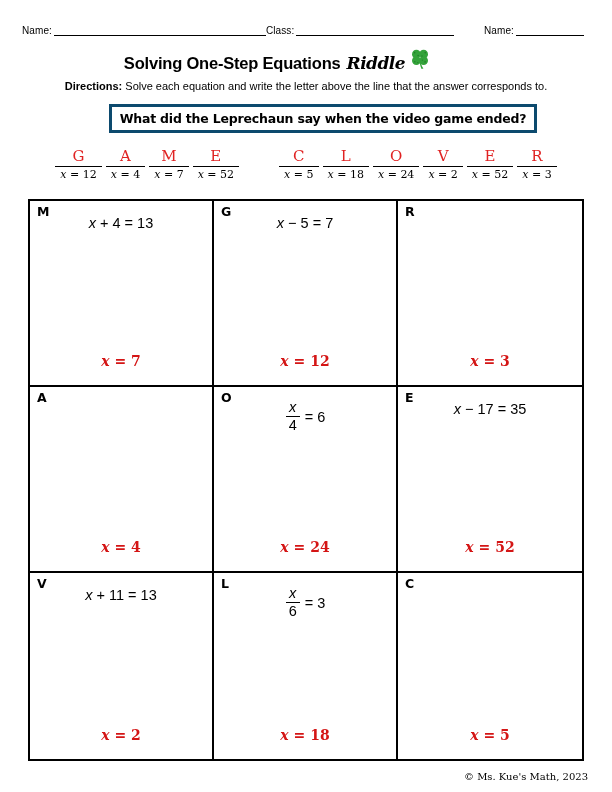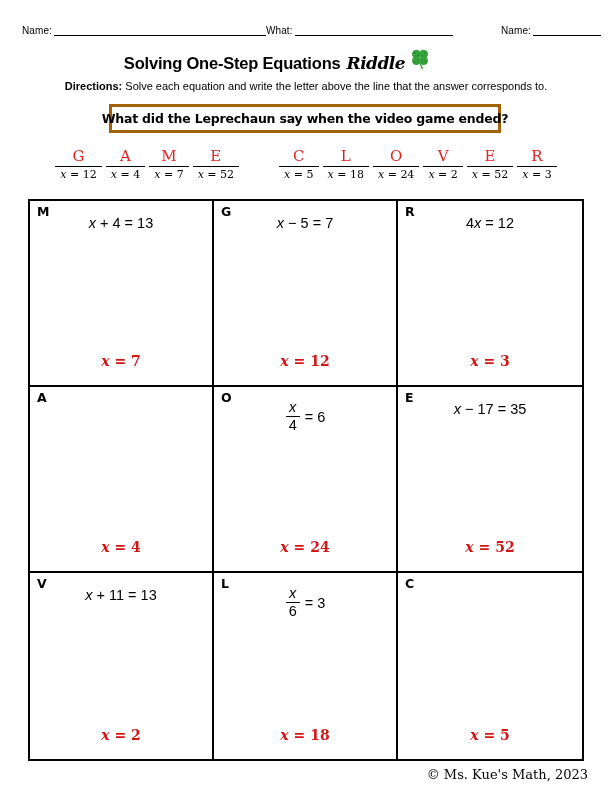--- a/index.html
+++ b/index.html
@@ -14,21 +14,21 @@
     font-family: "Liberation Sans", sans-serif;
     color: #000000;
     overflow: hidden;
   }
 
   
   .nameline {
     position: absolute;
     top: 24px;
     left: 22px;
-    right: 11px;
+    right: 28px;
     display: flex;
     align-items: flex-end;
     font-size: 10px;
     letter-spacing: 0.1px;
   }
   .nameline .lbl {
     white-space: nowrap;
     padding-right: 2px;
   }
   .nameline .rule {
@@ -82,23 +82,23 @@
     font-size: 11px;
     white-space: nowrap;
   }
   .directions b { font-weight: bold; }
 
   
   .riddle-box {
     position: absolute;
     top: 104px;
     left: 109px;
-    width: 392px;
+    width: 428px;
     height: 29px;
-    border: 3px solid #a16207;
+    border: 3px solid #0c4a6e;
     background: #ffffff;
     box-sizing: border-box;
     display: flex;
     align-items: center;
     justify-content: center;
   }
   .riddle-text {
     font-family: "DejaVu Sans", sans-serif;
     font-weight: bold;
     font-size: 12.5px;
@@ -228,32 +228,32 @@
     display: block;
     line-height: 1.05;
     padding: 0 3px;
   }
 
   
   .footer {
     position: absolute;
     bottom: 10px;
     right: 24px;
-    font-size: 13px;
+    font-size: 10px;
     font-family: "DejaVu Serif", serif;
     white-space: nowrap;
   }
 </style>
 </head>
 <body>
 
 <div class="nameline">
   <span class="lbl">Name:</span>
   <span class="rule rule-name"></span>
-  <span class="lbl">What:</span>
+  <span class="lbl">Class:</span>
   <span class="rule rule-date"></span>
   <span class="gap"></span>
   <span class="lbl">Name:</span>
   <span class="rule rule-class"></span>
 </div>
 
 <div class="title-row">
   <span class="title-main">Solving One-Step Equations</span><span class="title-riddle">Riddle</span><span class="shamrock">
     <svg width="24" height="24" viewBox="0 0 24 24" aria-hidden="true">
       <g fill="#34a33a">
@@ -357,21 +357,20 @@
   </div>
 
   <div class="cell">
     <span class="cell-letter">G</span>
     <span class="cell-eq"><span class="v">x</span> − 5 = 7</span>
     <span class="cell-ans"><span class="v">x</span> = 12</span>
   </div>
 
   <div class="cell last-col">
     <span class="cell-letter">R</span>
-    <span class="cell-eq">4<span class="v">x</span> = 12</span>
     <span class="cell-ans"><span class="v">x</span> = 3</span>
   </div>
 
   <div class="cell">
     <span class="cell-letter">A</span>
     <span class="cell-ans"><span class="v">x</span> = 4</span>
   </div>
 
   <div class="cell">
     <span class="cell-letter">O</span>

